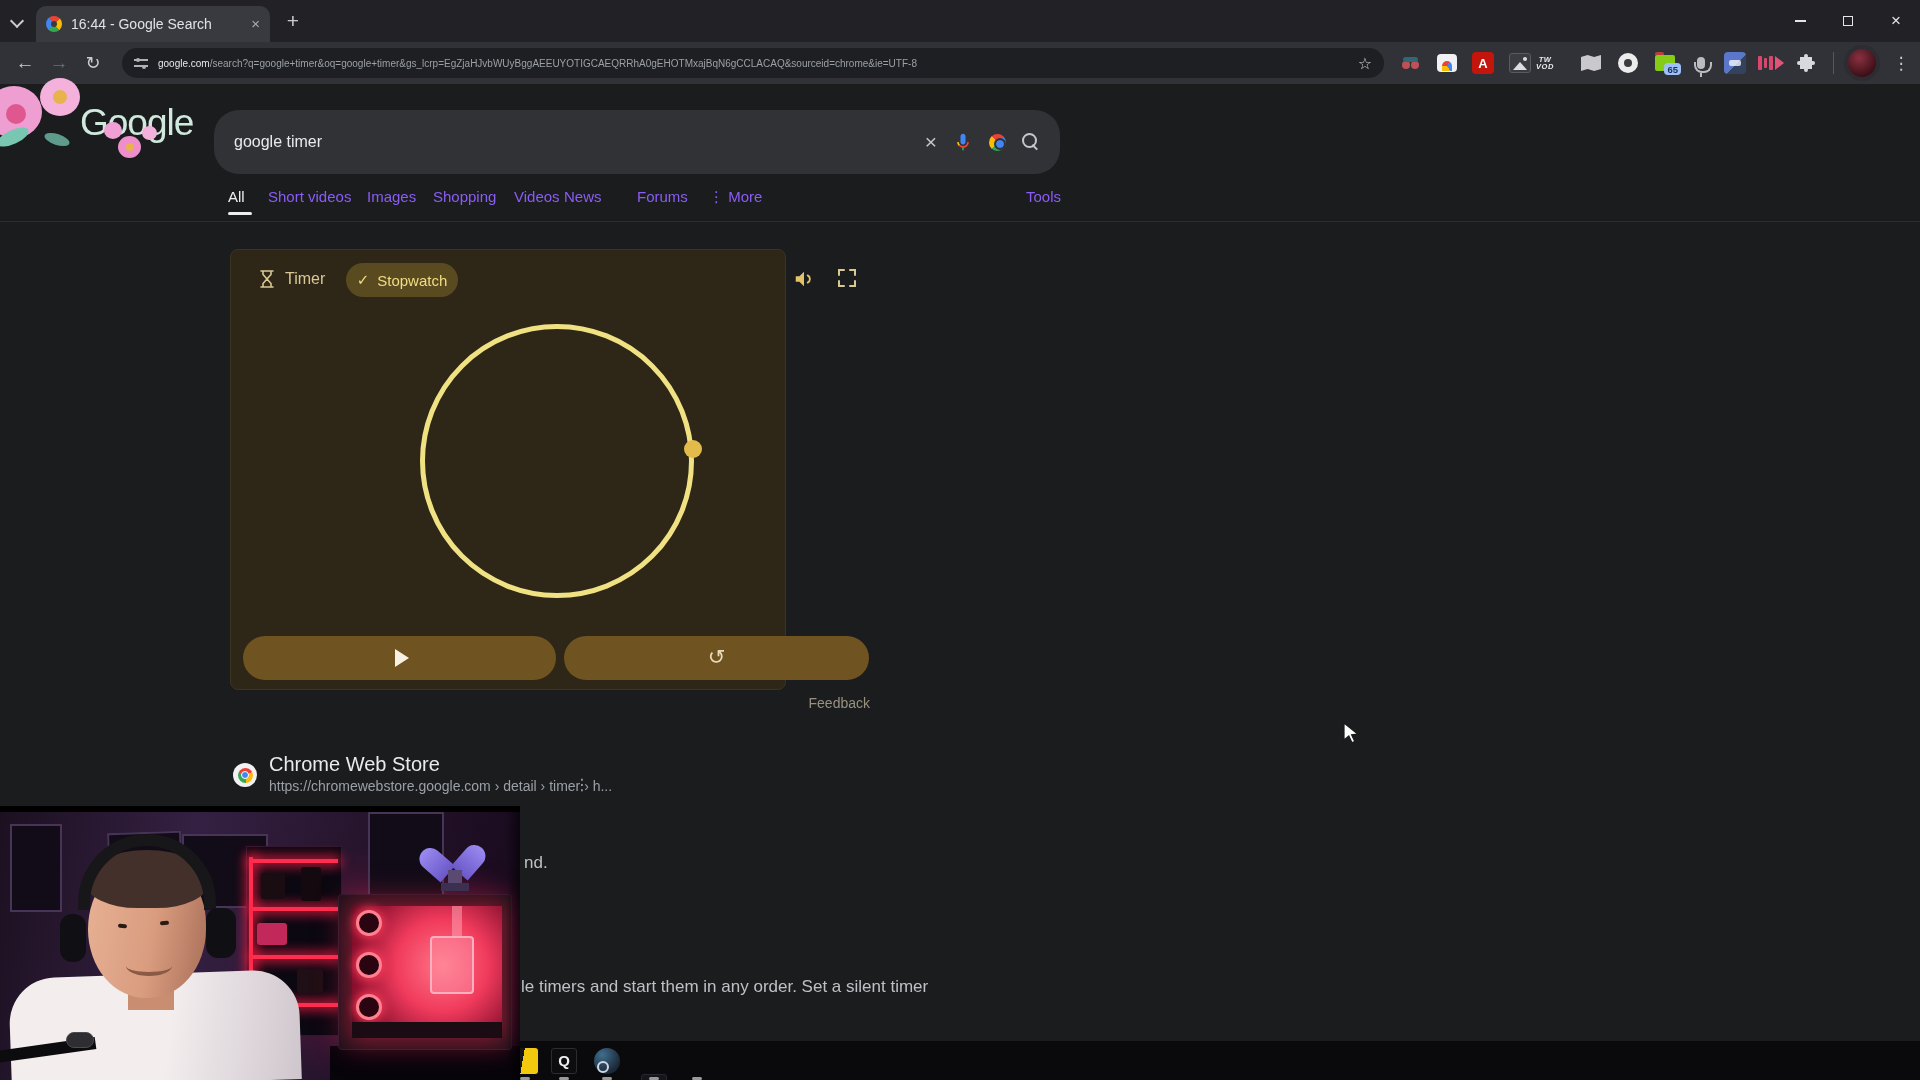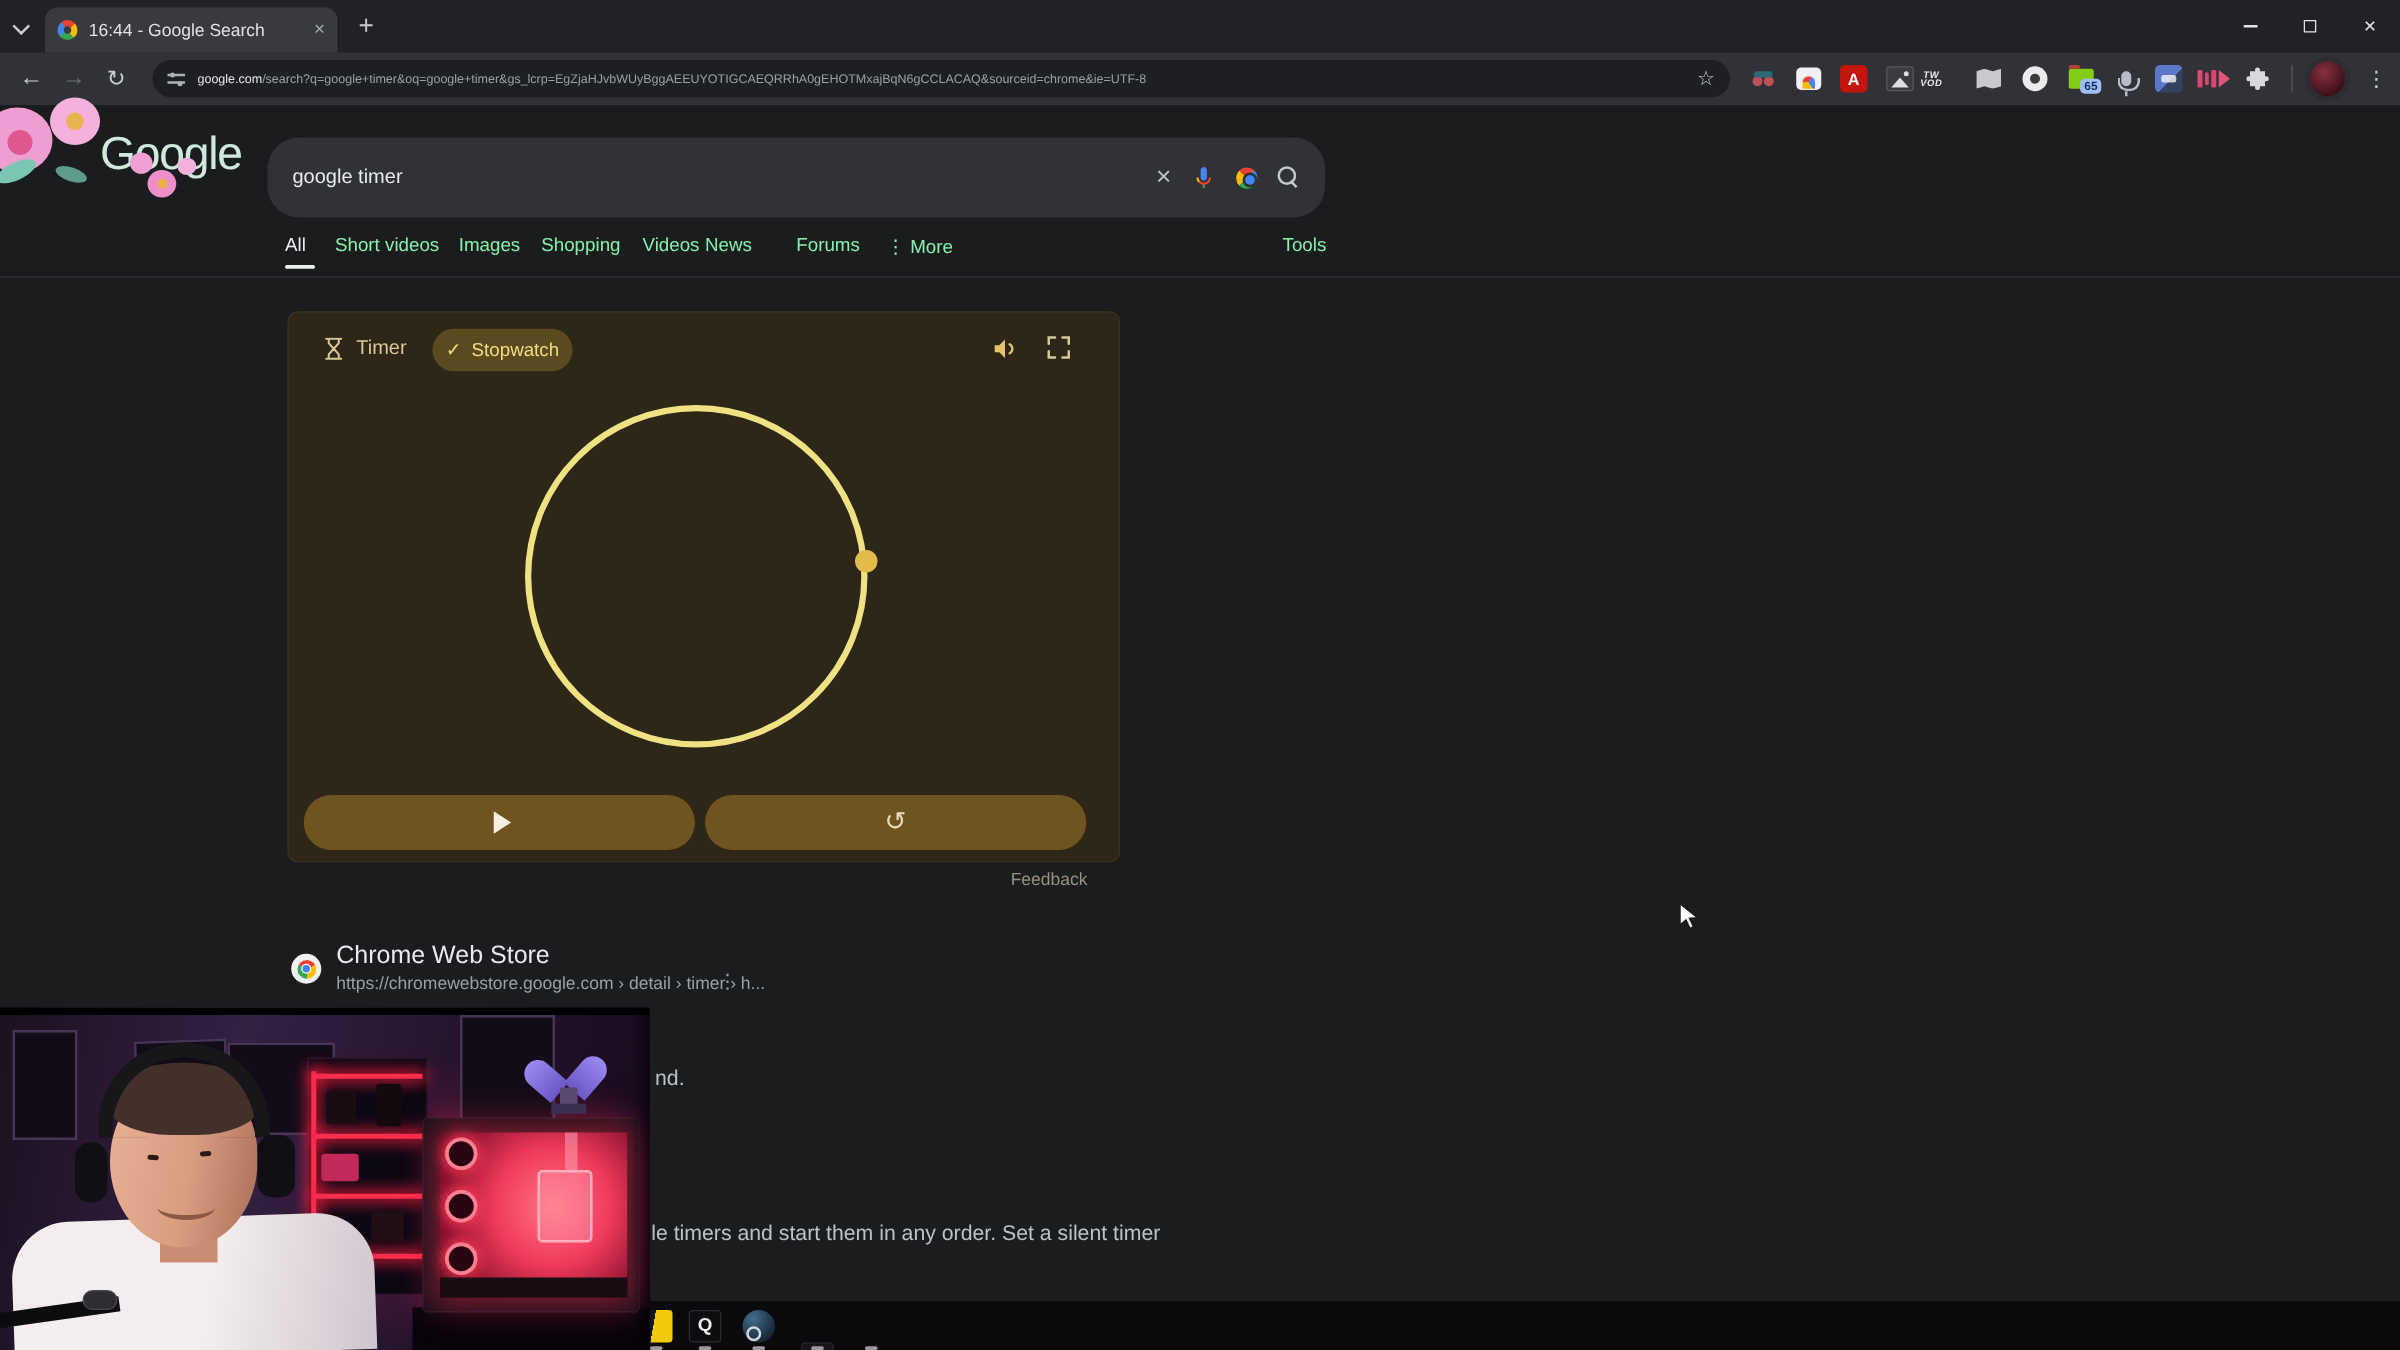--- a/index.html
+++ b/index.html
@@ -69,27 +69,27 @@
   .petal { position:absolute; border-radius:50%; }
   .logo { position:absolute; left:80px; top:18px; font-size:37px; font-weight:500; color:#cfe9dd; letter-spacing:-1px; }
   .searchpill { position:absolute; left:214px; top:26px; width:846px; height:64px; background:#303236; border-radius:25px; display:flex; align-items:center; padding:0 20px; gap:16px; cursor:text; }
   .query { flex:1; font-size:16px; color:#e8eaed; }
   .clearx { font-size:21px; color:#c3c7cc; cursor:pointer; }
   .lens { width:17px; height:17px; border-radius:50%; background:conic-gradient(from -45deg,#ea4335 0 25%,#4285f4 0 50%,#34a853 0 75%,#fbbc05 0 100%); position:relative; cursor:pointer; }
   .lens::after { content:""; position:absolute; left:4.5px; top:4.5px; width:8px; height:8px; border-radius:50%; background:#303236; border:2px solid #303236; box-shadow:inset 0 0 0 4px #4285f4; }
   .magni { width:18px; height:18px; position:relative; cursor:pointer; }
   .magni::before { content:""; position:absolute; left:0; top:0; width:11px; height:11px; border:2px solid #c3c7cc; border-radius:50%; }
   .magni::after { content:""; position:absolute; left:11px; top:11px; width:7px; height:2px; background:#c3c7cc; transform:rotate(45deg); transform-origin:0 0; }
-  .navtab { position:absolute; top:104px; font-size:15px; color:#86efac; cursor:pointer; white-space:nowrap; }
+  .navtab { position:absolute; top:104px; font-size:15px; color:#8b5cf6; cursor:pointer; white-space:nowrap; }
   .navtab.active { color:#eceef0; }
   .nav-underline { position:absolute; left:228px; top:128px; width:24px; height:3px; border-radius:2px; background:#eceef0; }
   .navdiv { position:absolute; left:0; top:137px; width:1920px; height:1px; background:#2d2e32; }
 
   
-  .card { position:absolute; left:230px; top:165px; width:666px; height:441px; background:#2e2718; border:1px solid #3b3423; border-radius:8px; }
+  .card { position:absolute; left:230px; top:165px; width:556px; height:441px; background:#2e2718; border:1px solid #3b3423; border-radius:8px; }
   .timer-tab { position:absolute; left:28px; top:20px; display:flex; align-items:center; gap:10px; color:#d9c795; font-size:16px; cursor:pointer; }
   .sw-pill { position:absolute; left:115px; top:13px; width:112px; height:34px; border-radius:17px; background:#594a20; color:#f2dc84; font-size:15px; display:flex; align-items:center; justify-content:center; gap:8px; cursor:pointer; }
   .sound, .fullsc { position:absolute; top:18px; cursor:pointer; }
   .sound { left:562px; } .fullsc { left:606px; }
   .ring { position:absolute; left:189px; top:74px; width:274px; height:274px; border:5px solid #f0e283; border-radius:50%; }
   .ringdot { position:absolute; left:453px; top:190px; width:18px; height:18px; border-radius:50%; background:#e2bb4b; }
   .swtime { position:absolute; left:0; top:183px; width:652px; text-align:center; font-size:56px; color:#e9dec2; letter-spacing:1px; }
   .swbtn { position:absolute; top:386px; height:44px; border-radius:22px; background:#6f5320; display:flex; align-items:center; justify-content:center; cursor:pointer; }
   .btn-play { left:12px; width:313px; }
   .btn-reset { left:333px; width:305px; }

